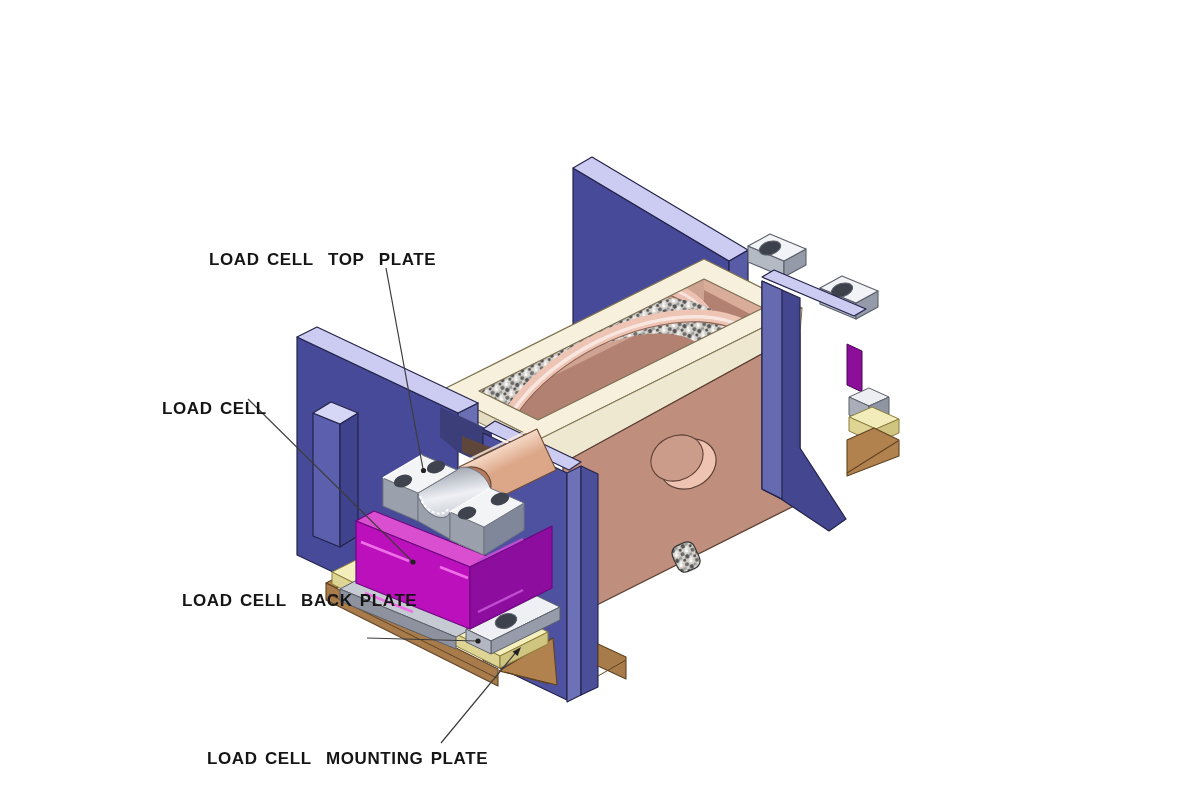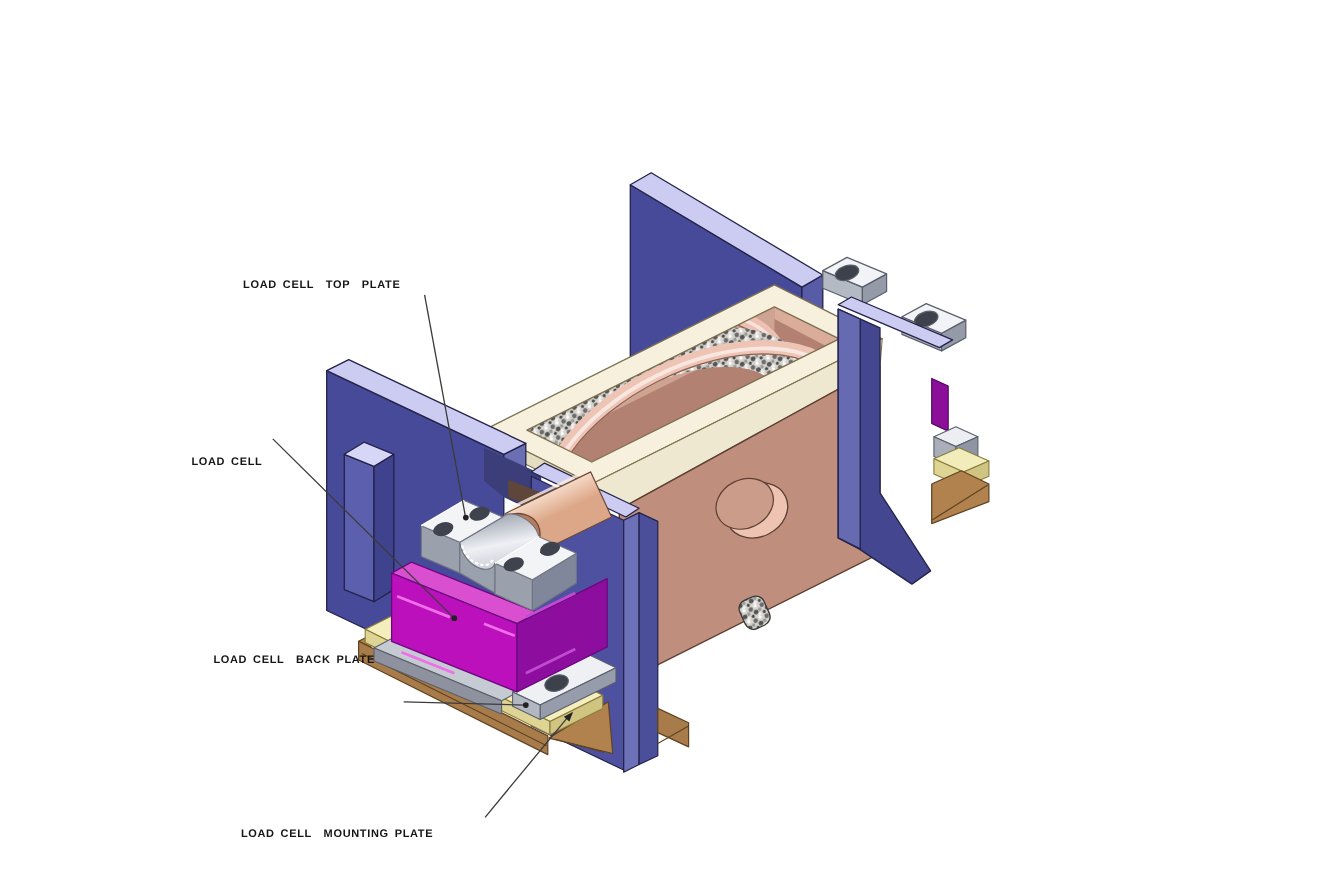--- a/index.html
+++ b/index.html
@@ -1,20 +1,20 @@
 <!DOCTYPE html>
 <html><head>
 <meta charset="utf-8">
 <style>
   html,body{margin:0;padding:0;background:#ffffff;}
   .stage{position:relative;width:1200px;height:795px;background:#ffffff;overflow:hidden;
          font-family:"Liberation Sans", sans-serif;}
   .stage svg{position:absolute;left:0;top:0;}
-  .callout{position:absolute;font-weight:bold;font-size:10px;line-height:17px;
-           color:#151515;letter-spacing:.6px;word-spacing:2px;white-space:pre;margin-left:12px;}
+  .callout{position:absolute;font-weight:bold;font-size:17px;line-height:17px;
+           color:#151515;letter-spacing:.6px;word-spacing:2px;white-space:pre;}
 </style>
 </head>
 <body>
 
 <div class="stage">
 
 <svg width="1200" height="795" viewBox="0 0 1200 795">
   <defs>
     <pattern id="ropePat" width="11" height="11" patternUnits="userSpaceOnUse">
       <rect width="11" height="11" fill="#d6d2cc"></rect>
@@ -209,21 +209,21 @@
     <circle cx="413" cy="562" r="2.6" fill="#222222" stroke="none"></circle>
     <line x1="367" y1="638" x2="477" y2="641"></line>
     <circle cx="478" cy="641" r="2.6" fill="#222222" stroke="none"></circle>
     <line x1="441" y1="743" x2="517" y2="651"></line>
     <polygon points="521,647 517.6,656 512.6,651.7" fill="#222222" stroke="none"></polygon>
   </g>
 </svg>
 
 <div class="callout" style="left:209px;top:251px;">LOAD CELL  TOP  PLATE</div>
 
-<div class="callout" style="left:162px;top:412px;">LOAD CELL</div>
+<div class="callout" style="left:162px;top:400px;">LOAD CELL</div>
 
 <div class="callout" style="left:182px;top:592px;">LOAD CELL  BACK PLATE</div>
 
 <div class="callout" style="left:207px;top:716px;">
   <div>LOAD CELL  MOUNTING PLATE</div>
   
 </div>
 
 </div>
 

